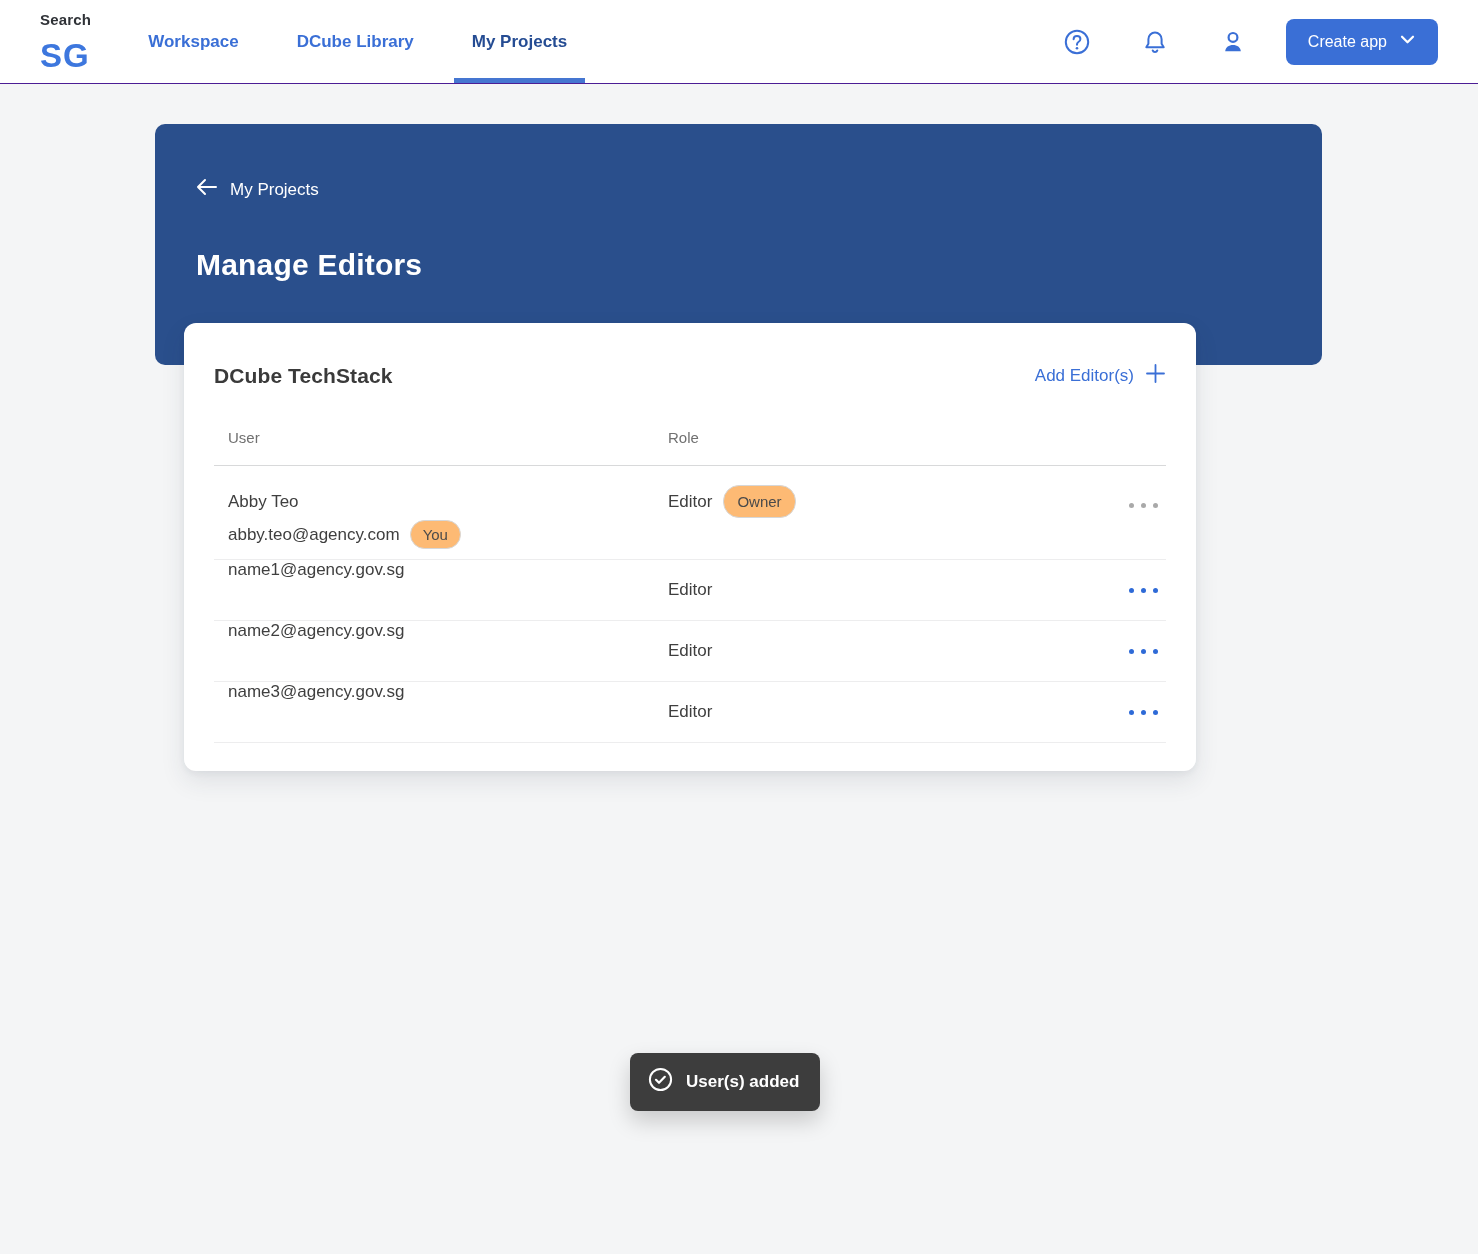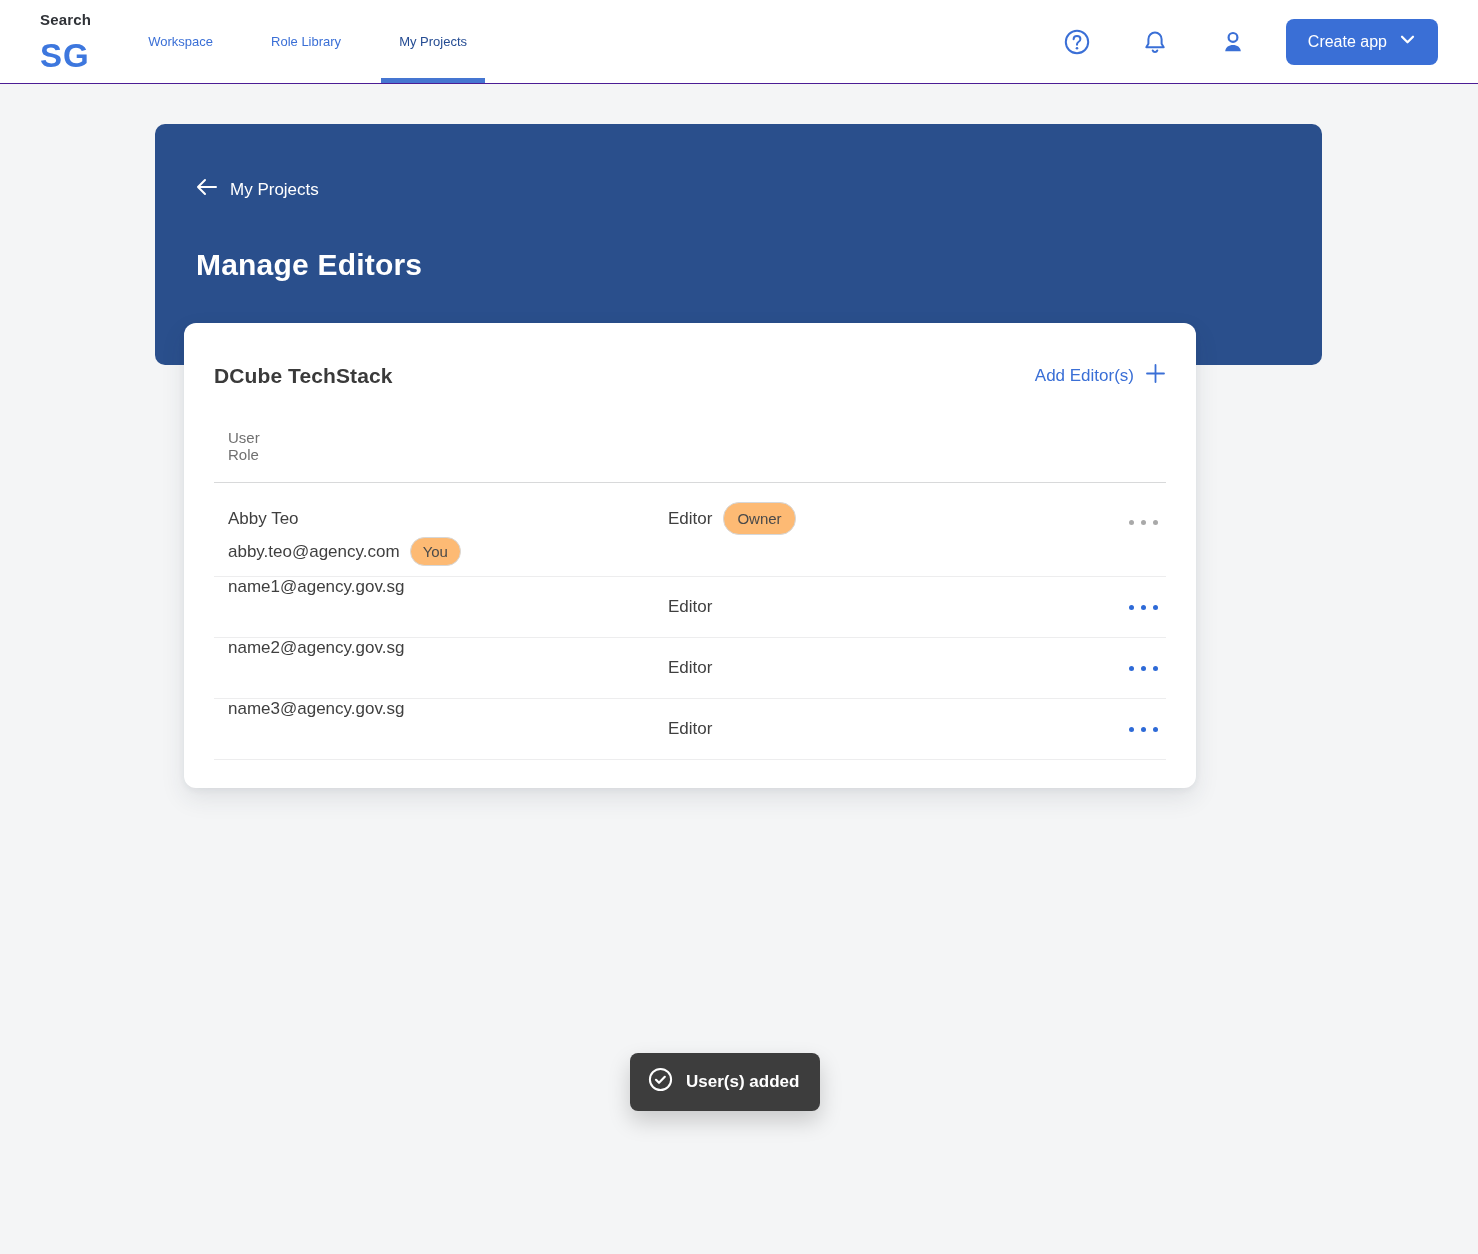--- a/index.html
+++ b/index.html
@@ -21,21 +21,21 @@
     position:relative; z-index:2;
   }
   .logo { display:flex; flex-direction:column; line-height:1; cursor:pointer; }
   .logo-top { font-size:15px; font-weight:700; color:#2f3237; letter-spacing:.2px; }
   .logo-bottom { font-size:33px; font-weight:700; color:#3d77de; letter-spacing:1px; margin-top:12px; }
 
   .nav { display:flex; align-items:stretch; height:100%; margin-left:57px; }
   .nav-item {
     display:flex; align-items:center;
     margin-right:58px;
-    font-size:13px; font-weight:400;
+    font-size:17px; font-weight:700;
     color:#3a6fd6; text-decoration:none;
     position:relative; cursor:pointer;
   }
   .nav-item.active { color:#254c93; }
   .nav-item.active::after {
     content:""; position:absolute; left:-18px; right:-18px; bottom:0;
     height:5px; background:#4576d1;
   }
 
   .topbar-right { margin-left:auto; display:flex; align-items:center; }
@@ -96,21 +96,21 @@
     display:inline-flex; align-items:center; gap:11px;
     color:#3a6fd6; font-size:17px; text-decoration:none; cursor:pointer;
   }
   .add-editors svg { width:21px; height:21px; }
 
   .thead {
     margin-top:38px;
     display:flex;
     padding:0 0 19px 14px;
     border-bottom:1px solid #d8d9da;
-    font-size:15px; color:#707070;flex-direction:column;
+    font-size:15px; color:#707070;
   }
   .col-user { width:440px; }
   .col-role { flex:1; }
 
   .row {
     display:flex; 
     min-height:61px;
     padding:0 6px 0 14px;
     border-bottom:1px solid #ededee;
     font-size:17px; color:#3f3f3f;
@@ -157,21 +157,21 @@
 </head>
 <body>
 
 <header class="topbar">
   <div class="logo">
     <span class="logo-top">Search</span>
     <span class="logo-bottom">SG</span>
   </div>
   <nav class="nav">
     <a class="nav-item">Workspace</a>
-    <a class="nav-item">Role Library</a>
+    <a class="nav-item">DCube Library</a>
     <a class="nav-item active">My Projects</a>
   </nav>
   <div class="topbar-right">
     <button class="icon-btn">
       <span>
         <svg viewBox="0 0 28 28" fill="none">
             <circle cx="14" cy="14" r="11.2" stroke="currentColor" stroke-width="2"></circle>
             <path d="M10.6 11.2c0-1.9 1.5-3.3 3.4-3.3s3.4 1.3 3.4 3.1c0 1.5-.9 2.3-2 3-.9.6-1.4 1.1-1.4 2.2v.5" stroke="currentColor" stroke-width="2" stroke-linecap="round"></path>
             <circle cx="14" cy="20.2" r="1.3" fill="currentColor"></circle>
           </svg>

